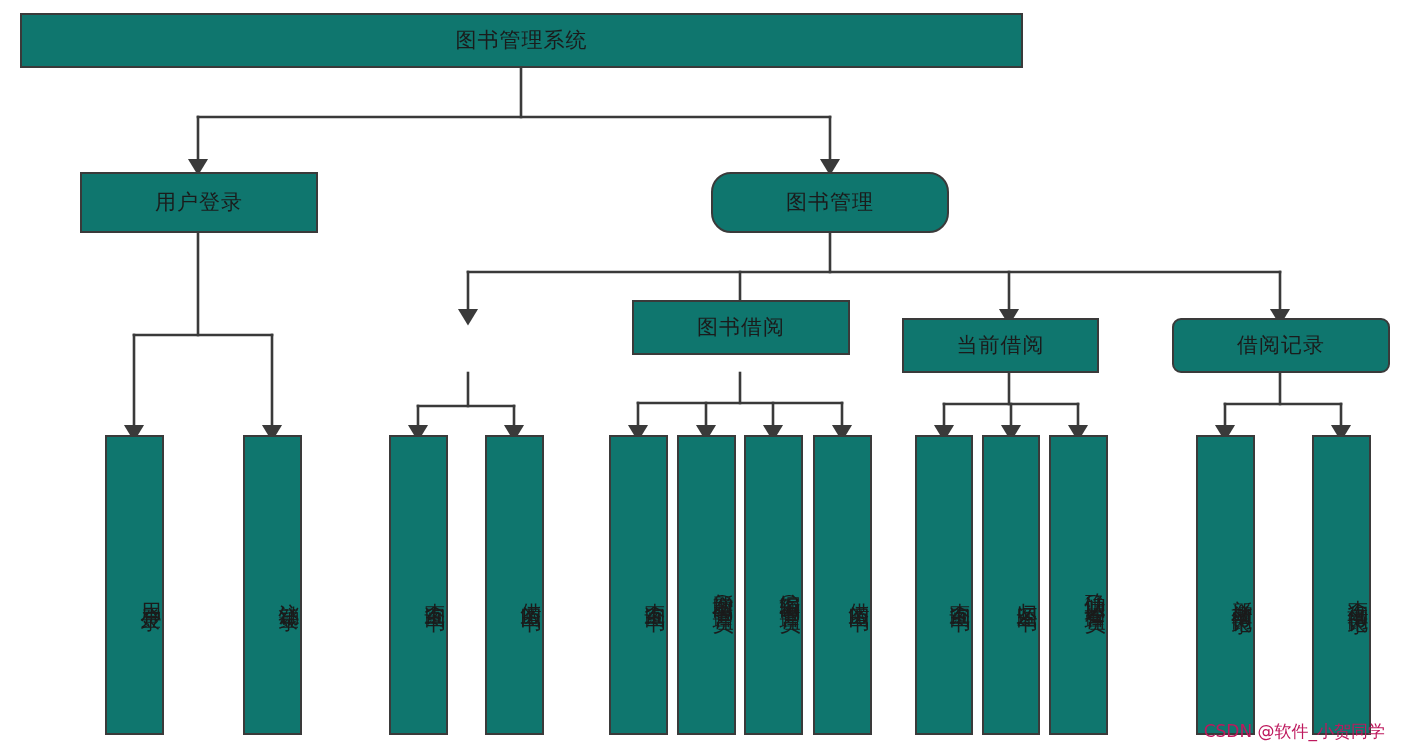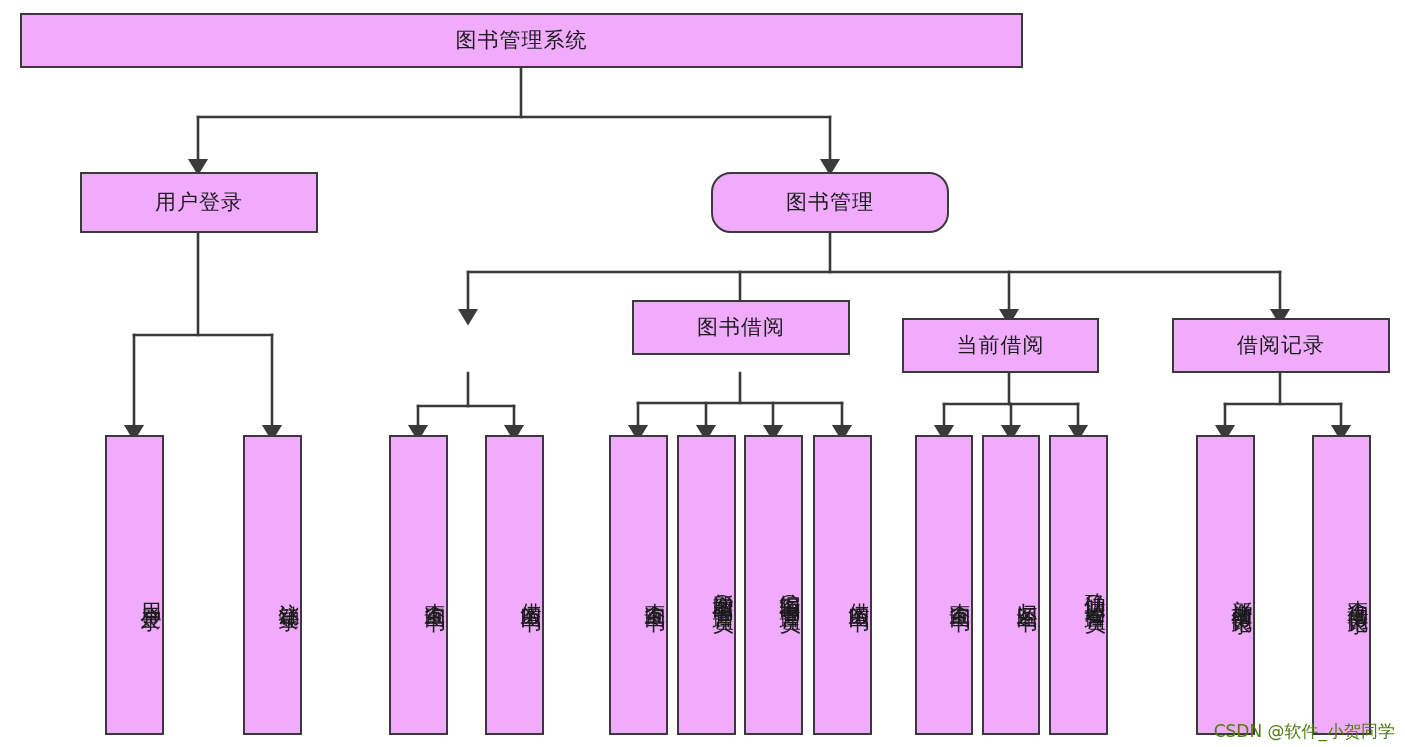--- a/index.html
+++ b/index.html
@@ -12,21 +12,21 @@
     position:relative;
   }
   #diagram-root{position:absolute;left:0;top:0;width:1405px;height:747px;}
 
   
   #connector-layer{position:absolute;left:0;top:0;width:1405px;height:747px;}
 
   .node{
     position:absolute;
     box-sizing:border-box;
-    background:#f0abfc;
+    background:#0f766e;
     border:2px solid #3a3a3a;
     display:flex;
     align-items:center;
     justify-content:center;
     color:#1b1b1b;
     line-height:1.12;
   }
   .node.horiz{
     font-size:21px;
     letter-spacing:1px;
@@ -40,24 +40,24 @@
     letter-spacing:3px;
     align-items:flex-start;
     justify-content:center;
     padding-top:14px;
     white-space:nowrap;
   }
   .node.vert.top-align{padding-top:8px;}
 
   #watermark{
     position:absolute;
-    right:10px;
+    right:20px;
     bottom:4px;
     font-size:17px;
-    color:#4d7c0f;
+    color:#be185d;
     white-space:nowrap;
     font-family:"DejaVu Sans","Liberation Sans",sans-serif;
     pointer-events:none;
   }
 </style>
 </head>
 <body>
 
 <div id="diagram-root">
 
@@ -111,21 +111,21 @@
     </g>
   </svg>
 
   <div class="node horiz" style="left:20px;top:13px;width:1003px;height:55px;">图书管理系统</div>
 
   <div class="node horiz" style="left:80px;top:172px;width:238px;height:61px;">用户登录</div>
   <div class="node horiz" style="left:711px;top:172px;width:238px;height:61px;border-radius:20px;">图书管理</div>
 
   <div class="node horiz" style="left:632px;top:300px;width:218px;height:55px;">图书借阅</div>
   <div class="node horiz" style="left:902px;top:318px;width:197px;height:55px;">当前借阅</div>
-  <div class="node horiz" style="left:1172px;top:318px;width:218px;height:55px;">借阅记录</div>
+  <div class="node horiz" style="left:1172px;top:318px;width:218px;height:55px;border-radius:9px;">借阅记录</div>
 
   <div class="node vert" style="left:105px;top:435px;width:59px;height:300px;">用户登录</div>
   <div class="node vert" style="left:243px;top:435px;width:59px;height:300px;">注销登录</div>
 
   <div class="node vert" style="left:389px;top:435px;width:59px;height:300px;">查询图书</div>
   <div class="node vert" style="left:485px;top:435px;width:59px;height:300px;">借阅图书</div>
 
   <div class="node vert" style="left:609px;top:435px;width:59px;height:300px;">查询图书</div>
   <div class="node vert top-align" style="left:677px;top:435px;width:59px;height:300px;">新增图书（管理员）</div>
   <div class="node vert top-align" style="left:744px;top:435px;width:59px;height:300px;">编辑图书（管理员）</div>

